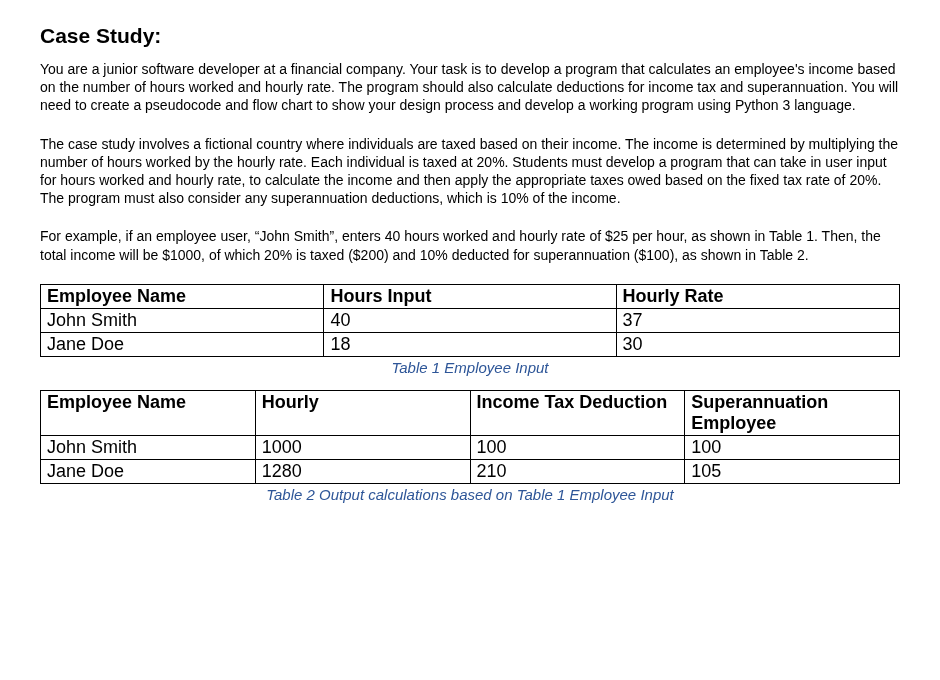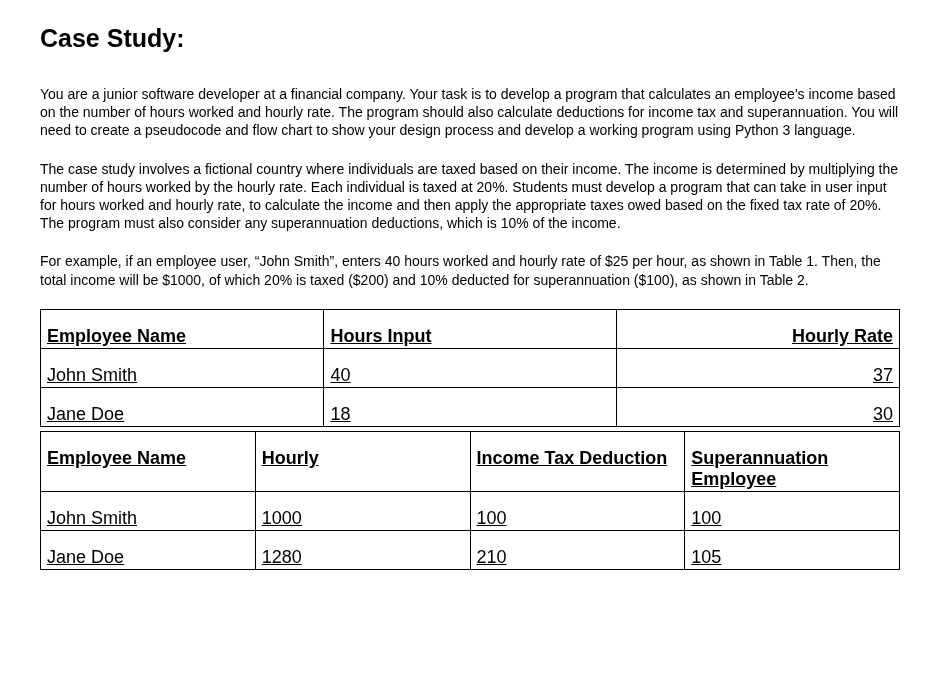--- a/index.html
+++ b/index.html
@@ -9,56 +9,55 @@
     font-family: Arial, Helvetica, sans-serif;
     color: #000000;
   }
   .page {
     width: 940px;
     min-height: 680px;
     box-sizing: border-box;
     padding: 24px 40px 30px 40px;
   }
   .heading {
-    font-size: 25px;
+    font-size: 21px;
     font-weight: bold;
-    margin: 0 0 32px 0;
+    margin: 0 0 12px 0;
   }
   .para {
     font-size: 14px;
     line-height: 1.3;
     margin: 0 0 20px 0;
   }
   table.data {
     width: 100%;
     border-collapse: collapse;
     font-size: 18px;
     margin-top: 4px;
   }
   table.data th, table.data td {
     border: 1px solid #000;
-    padding: 16px 6px 1px 6px;
+    padding: 1px 6px 1px 6px;
     text-align: left;
     vertical-align: top;
     font-weight: normal;
-    text-decoration: underline;
   }
   table.data th {
     font-weight: bold;
   }
   .caption {
     text-align: center;
     font-size: 15px;
     font-style: italic;
     color: #2e5698;
     margin: 2px 0 14px 0;
   }
   .table1 th:nth-child(1), .table1 td:nth-child(1) { width: 33%; }
   .table1 th:nth-child(2), .table1 td:nth-child(2) { width: 34%; }
-  .table1 th:nth-child(3), .table1 td:nth-child(3) { width: 33%; text-align: right; }
+  .table1 th:nth-child(3), .table1 td:nth-child(3) { width: 33%; }
   .table2 th, .table2 td { width: 25%; }
 </style>
 </head>
 <body>
 
 <div class="page">
 
   <h2 class="heading">Case Study:</h2>
 
   <p class="para">You are a junior software developer at a financial company. Your task is to develop a program that calculates an employee's income based on the number of hours worked and hourly rate. The program should also calculate deductions for income tax and superannuation. You will need to create a pseudocode and flow chart to show your design process and develop a working program using Python 3 language.</p>
@@ -79,20 +78,21 @@
         <td>40</td>
         <td>37</td>
       </tr>
       <tr>
         <td>Jane Doe</td>
         <td>18</td>
         <td>30</td>
       </tr>
     </tbody>
   </table>
+  <div class="caption">Table 1 Employee Input</div>
 
   <table class="data table2">
     <thead>
       <tr>
         <th>Employee Name</th>
         <th>Hourly</th>
         <th>Income Tax Deduction</th>
         <th>Superannuation Employee</th>
       </tr>
     </thead>
@@ -104,14 +104,15 @@
         <td>100</td>
       </tr>
       <tr>
         <td>Jane Doe</td>
         <td>1280</td>
         <td>210</td>
         <td>105</td>
       </tr>
     </tbody>
   </table>
+  <div class="caption">Table 2 Output calculations based on Table 1 Employee Input</div>
 
 </div>
 
 </body></html>

